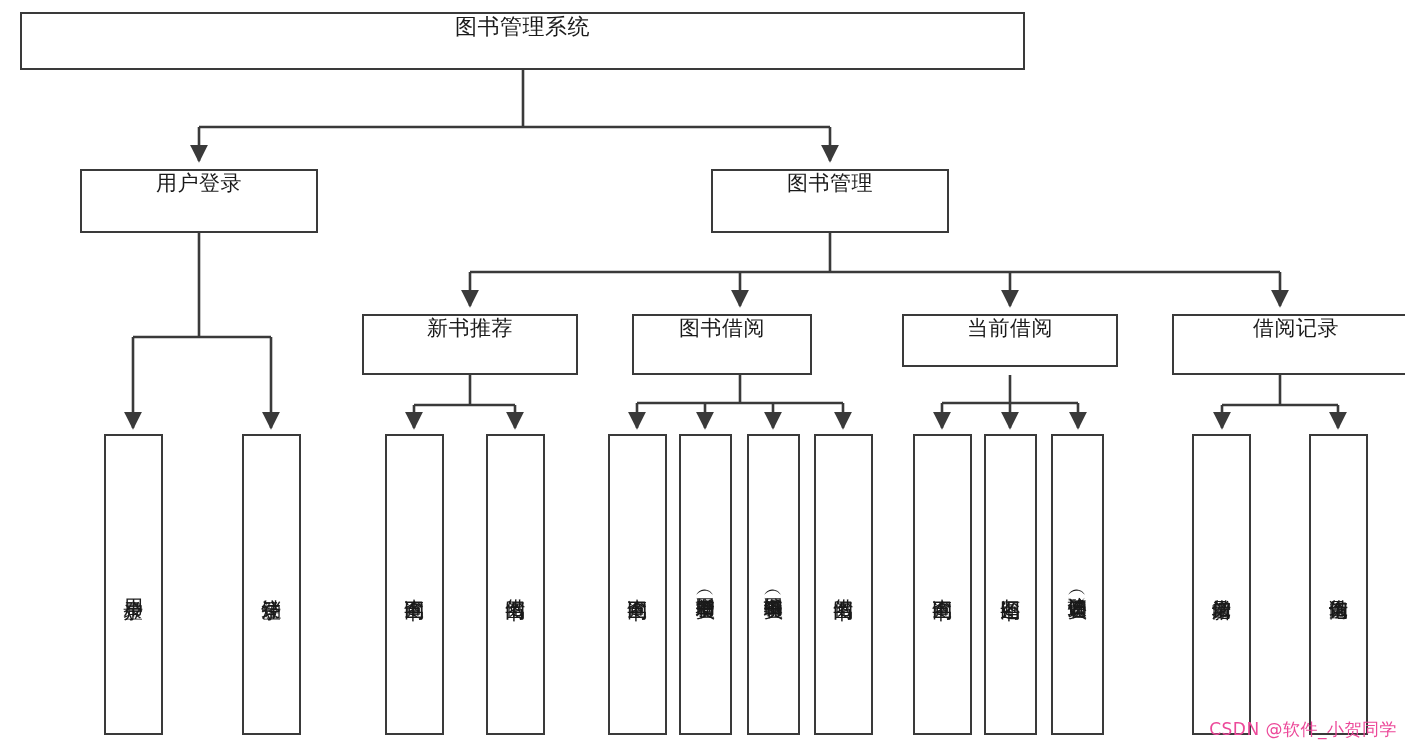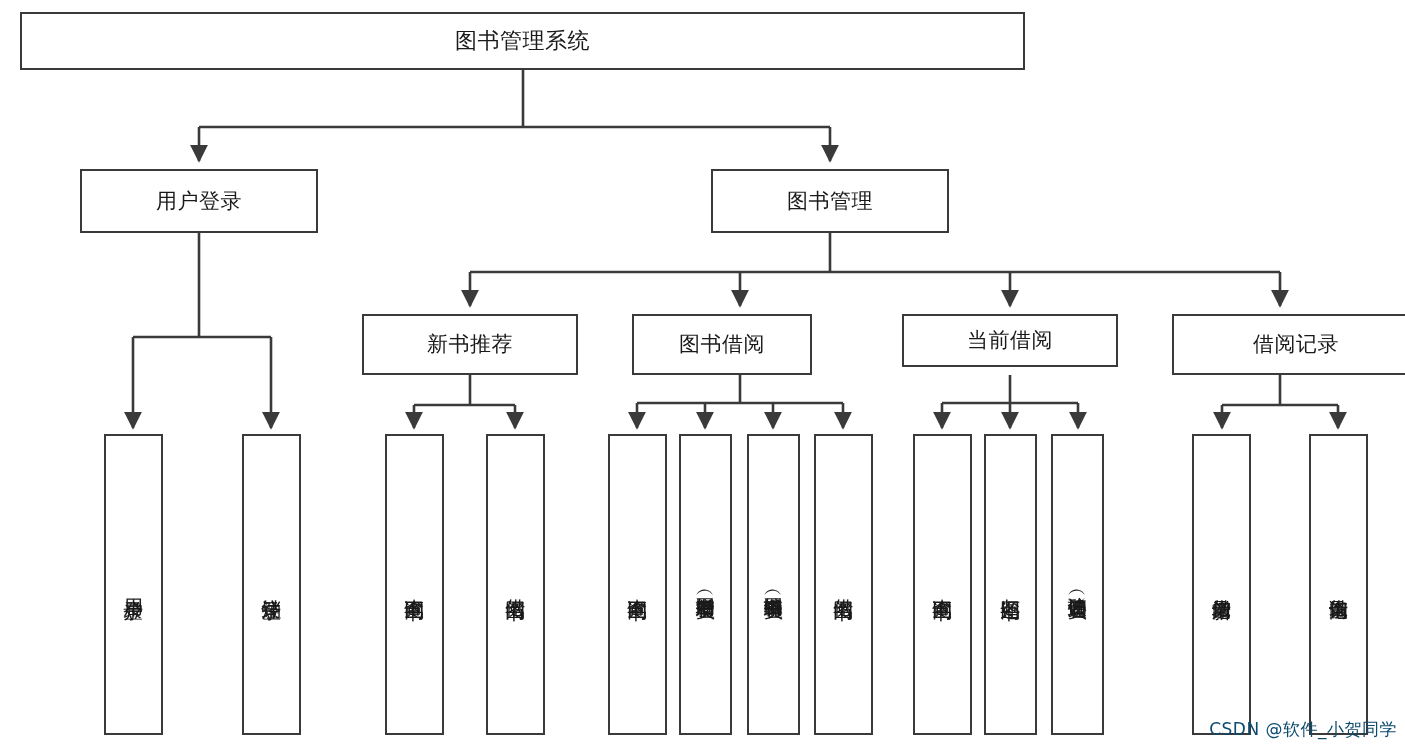--- a/index.html
+++ b/index.html
@@ -25,21 +25,20 @@
     width: 1405px;
     height: 747px;
     pointer-events: none;
   }
   .node {
     position: absolute;
     box-sizing: border-box;
     background: #ffffff;
     border: 2px solid #3a3a3a;
     display: flex;
-    align-items: center;
     justify-content: center;
     color: #1a1a1a;
     z-index: 2;
   }
   .node .lbl {
     display: block;
     text-align: center;
     line-height: 1.18;
   }
   
@@ -72,21 +71,21 @@
   }
   .v-node.fill .lbl {
     font-size: 19px;
     letter-spacing: 0.5px;
   }
   .watermark {
     position: absolute;
     right: 8px;
     bottom: 6px;
     font-size: 17px;
-    color: #0c4a6e;
+    color: #ec4899;
     letter-spacing: 0.5px;
     z-index: 5;
     white-space: nowrap;
     margin-top: 6px;
   }
 </style>
 </head>
 <body>
 
 <div id="canvas">

